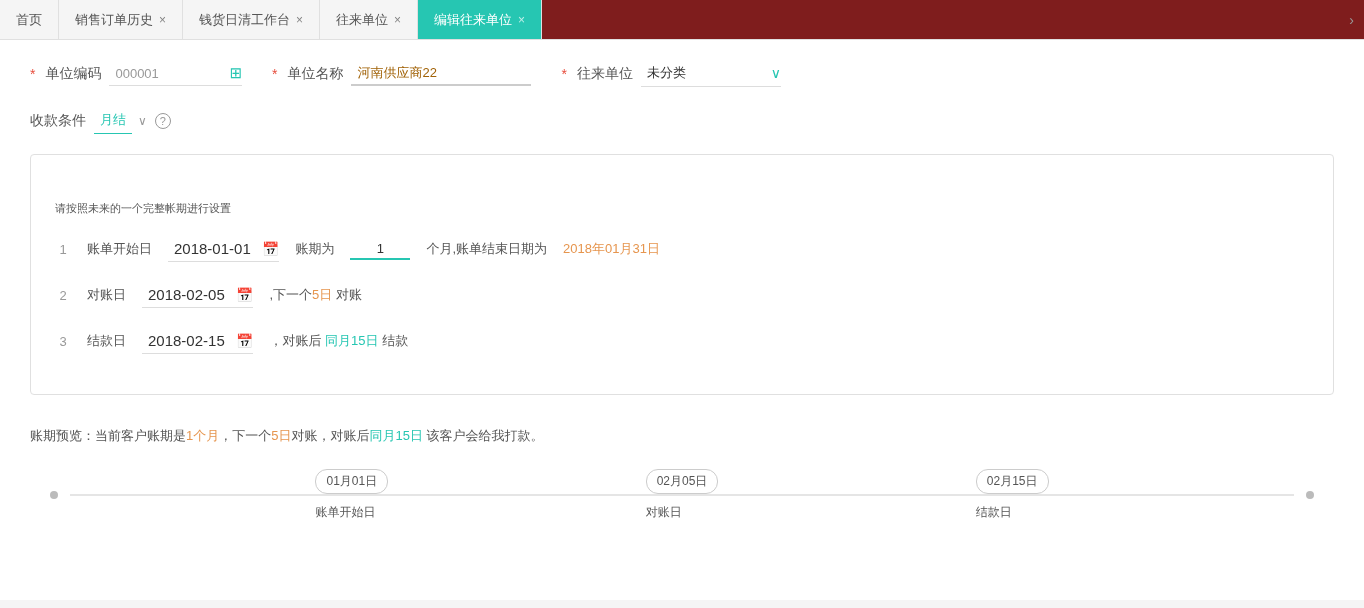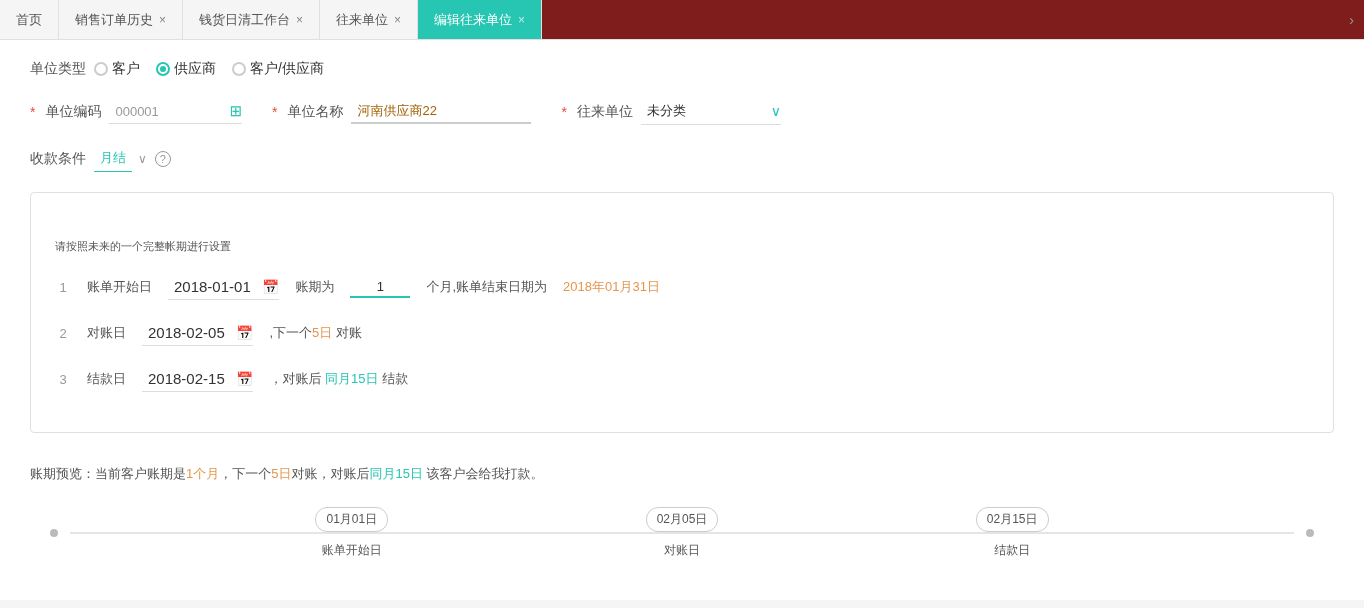--- a/index.html
+++ b/index.html
@@ -278,21 +278,20 @@
       display: flex;
       justify-content: space-between;
       align-items: center;
       width: 100%;
       position: relative;
       z-index: 1;
     }
     .timeline-point {
       display: flex;
       flex-direction: column;
-      align-items: center;
       gap: 6px;
     }
     .point-label-box {
       border: 1px solid #ccc;
       border-radius: 12px;
       padding: 3px 10px;
       font-size: 12px;
       color: #555;
       background: #fff;
       white-space: nowrap;
@@ -324,39 +323,20 @@
   </div>
   <div class="tab-item active">
     <span>编辑往来单位</span>
     <span class="close-x">×</span>
   </div>
   <div class="tab-more">›</div>
 </div>
 
 <div class="main-content">
 
-  <div class="form-row">
-    <div class="form-group">
-      <span class="form-label">单位类型</span>
-      <div class="radio-group">
-        <label class="radio-item">
-          <span class="radio-circle"></span>
-          <span>客户</span>
-        </label>
-        <label class="radio-item">
-          <span class="radio-circle checked"></span>
-          <span>供应商</span>
-        </label>
-        <label class="radio-item">
-          <span class="radio-circle"></span>
-          <span>客户/供应商</span>
-        </label>
-      </div>
-    </div>
-  </div>
 
   <div class="form-row">
     <div class="form-group">
       <span class="required-star">*</span>
       <span class="form-label">单位编码</span>
       <div class="input-with-icon">
         <input type="text" style="color: rgb(153, 153, 153); width: 100px;" value="000001">
         <span class="icon-btn">⊞</span>
       </div>
     </div>

